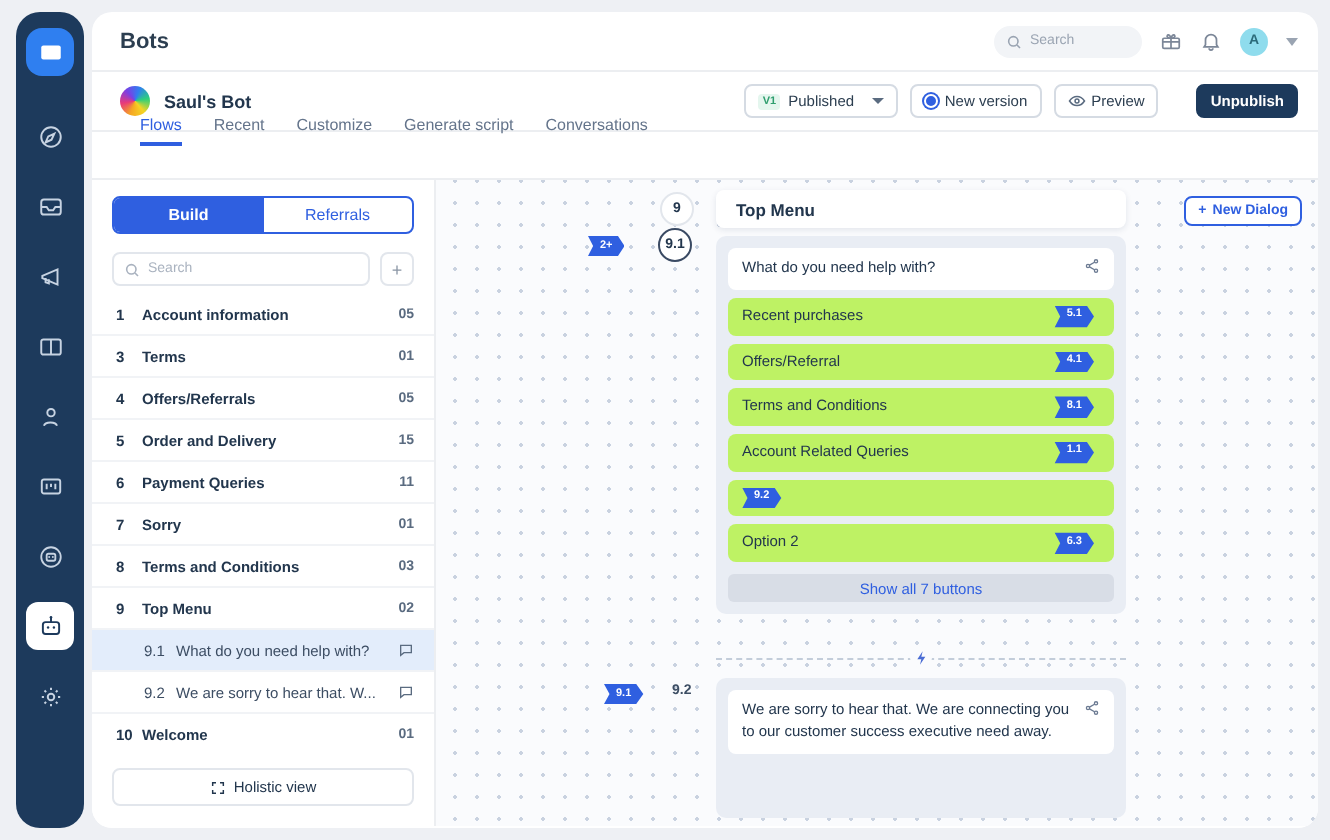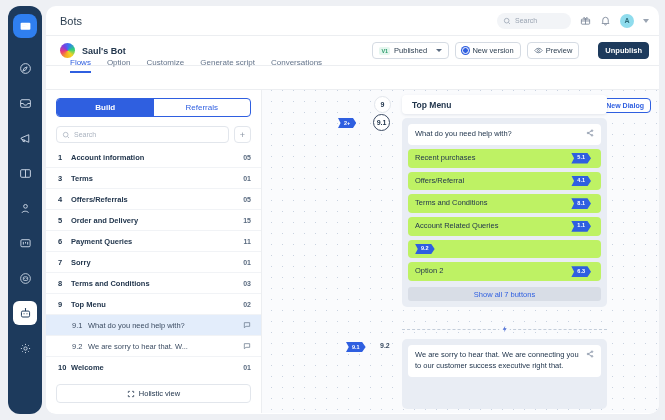--- a/index.html
+++ b/index.html
@@ -50,21 +50,21 @@
 
   
   .topbar {
     position: relative;
     height: 30px;
     border-bottom: 1px solid #eceef1;
     display: flex; align-items: center;
   }
   .topbar-title {
     margin-left: 14px;
-    font-size: 11px; color: #2c3e50; font-weight: 400;
+    font-size: 11px; color: #2c3e50; font-weight: 700;
   }
   .topbar-right {
     margin-left: auto; margin-right: 10px;
     display: flex; align-items: center; gap: 9px;
   }
   .searchpill {
     width: 74px; height: 16px;
     background: #f2f4f7; border-radius: 9px;
     display: flex; align-items: center; gap: 4px;
     padding: 0 6px;
@@ -134,21 +134,21 @@
     font-size: 8px; color: #64748b; padding-bottom: 4px;
     border-bottom: 2px solid transparent;
   }
   .tab.active { color: #2f5fe0; border-bottom-color: #2f5fe0; font-weight: 500; }
 
   
   .body { display: flex; height: 323px; }
 
   
   .side {
-    width: 216px; height: 100%;
+    width: 172px; height: 100%;
     border-right: 1px solid #eceef1;
     display: flex; flex-direction: column;
     background: #fff;
   }
   .segmented {
     margin: 8px 10px 0 10px;
     height: 19px; display: flex;
     border: 1px solid #2f5fe0; border-radius: 4px; overflow: hidden;
   }
   .seg {
@@ -406,21 +406,21 @@
               <circle cx="12" cy="12" r="2.6"></circle>
           </svg>
           <span>Preview</span>
         </div>
         <div class="btn btn-dark">Unpublish</div>
       </div>
     </div>
 
     <div class="tabs">
       <div class="tab active">Flows</div>
-      <div class="tab">Option</div>
+      <div class="tab">Recent</div>
       <div class="tab">Customize</div>
       <div class="tab">Generate script</div>
       <div class="tab">Conversations</div>
     </div>
 
     <div class="body">
 
       <div class="side">
         <div class="segmented">
           <div class="seg on">Build</div>
@@ -561,21 +561,21 @@
           <svg width="8" height="8" viewBox="0 0 24 24" fill="#4a6cd4" stroke="none">
             <path d="M13 2L5 14h6l-2 8 8-12h-6z"></path>
           </svg>
         </div>
 
         <div class="in-tag" style="left:84px; top:252px;">9.1</div>
         <div class="sub-num" style="left:118px; top:252px;">9.2</div>
 
         <div class="node-body" style="left:140px; top:249px; width:205px; height:70px;">
           <div class="msg-card">
-            <span class="txt">We are sorry to hear that. We are connecting you to our customer success executive right that.</span>
+            <span class="txt">We are sorry to hear that. We are connecting you to our customer success executive need away.</span>
             <svg width="8" height="8" viewBox="0 0 24 24" fill="none" stroke="#6b7a92" stroke-width="2">
               <circle cx="18" cy="5" r="2.4"></circle>
                 <circle cx="6" cy="12" r="2.4"></circle>
                 <circle cx="18" cy="19" r="2.4"></circle>
               <path d="M8.2 10.8l7.6-4.4M8.2 13.2l7.6 4.4"></path>
             </svg>
           </div>
         </div>
 
       </div>

